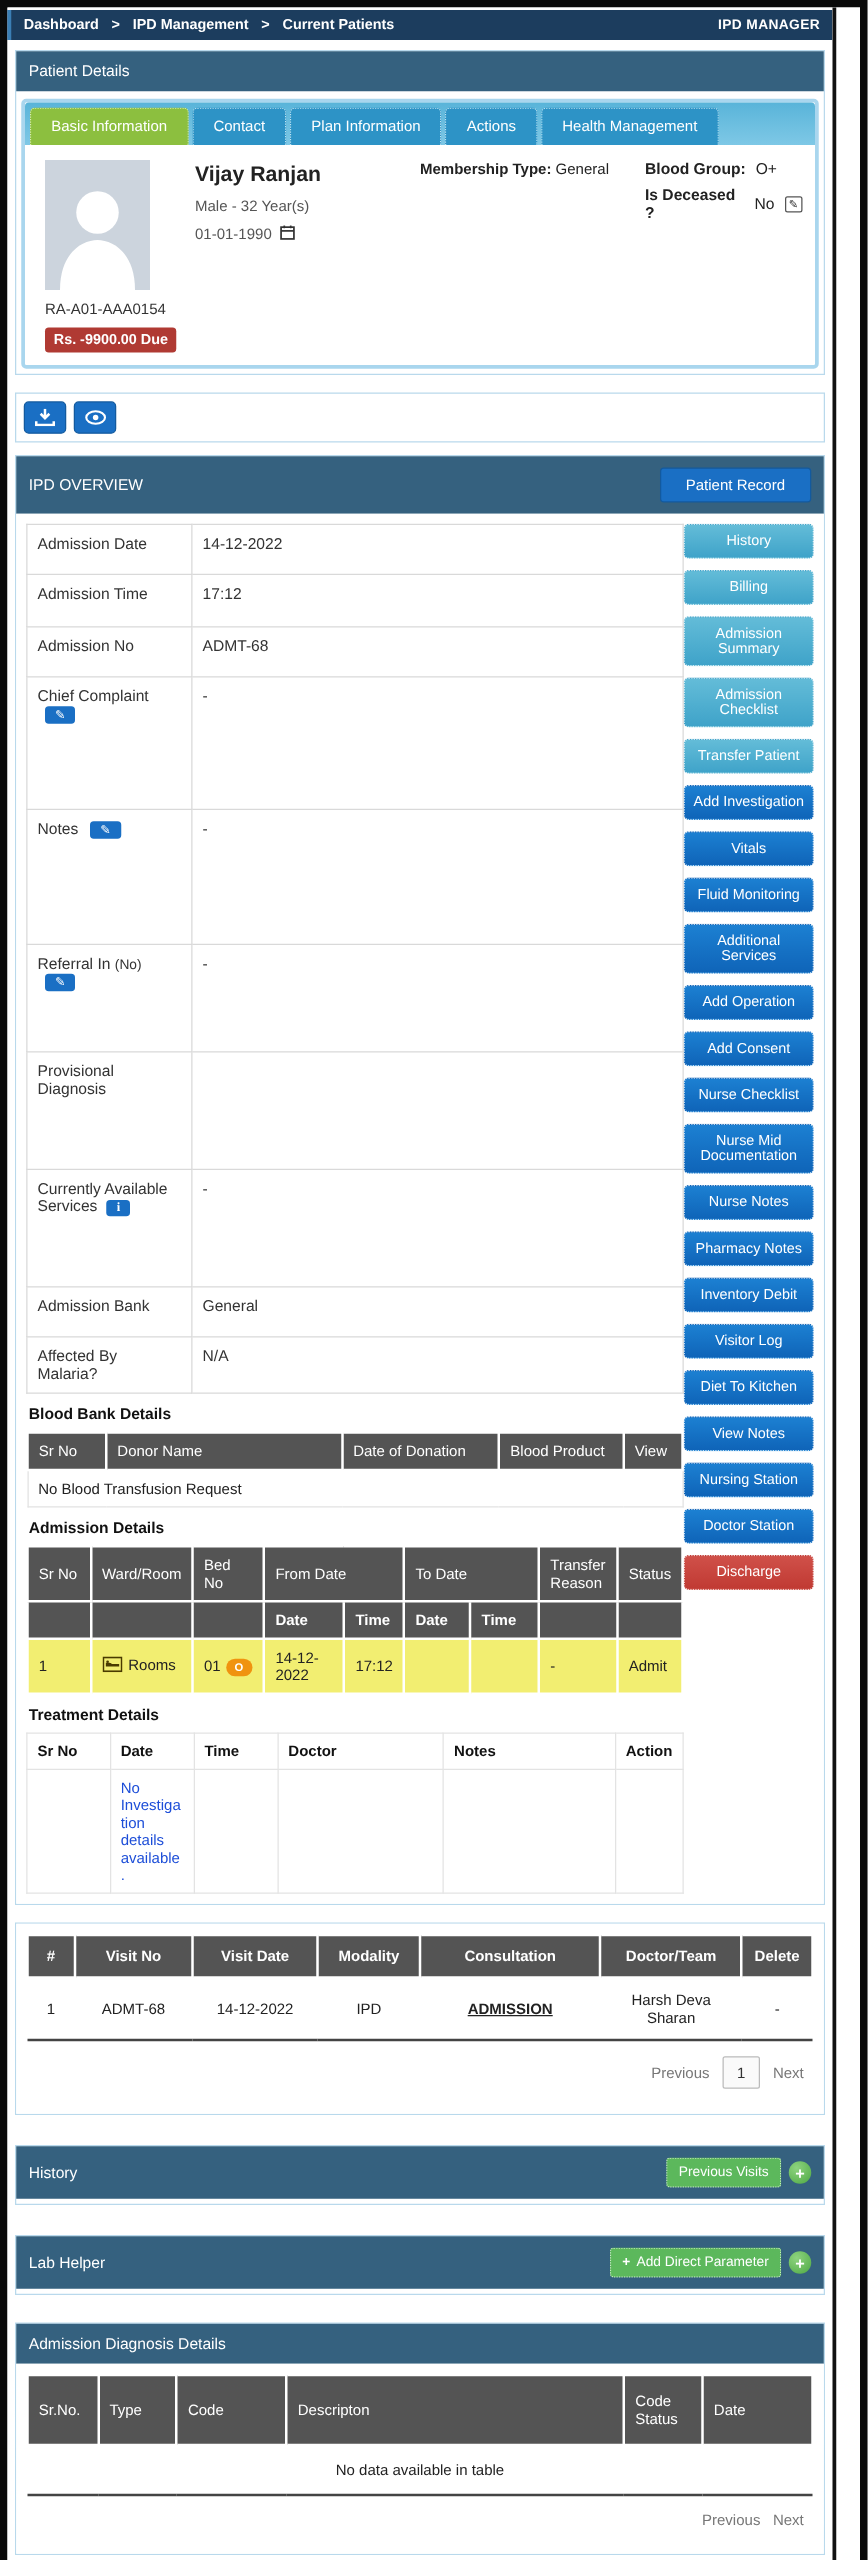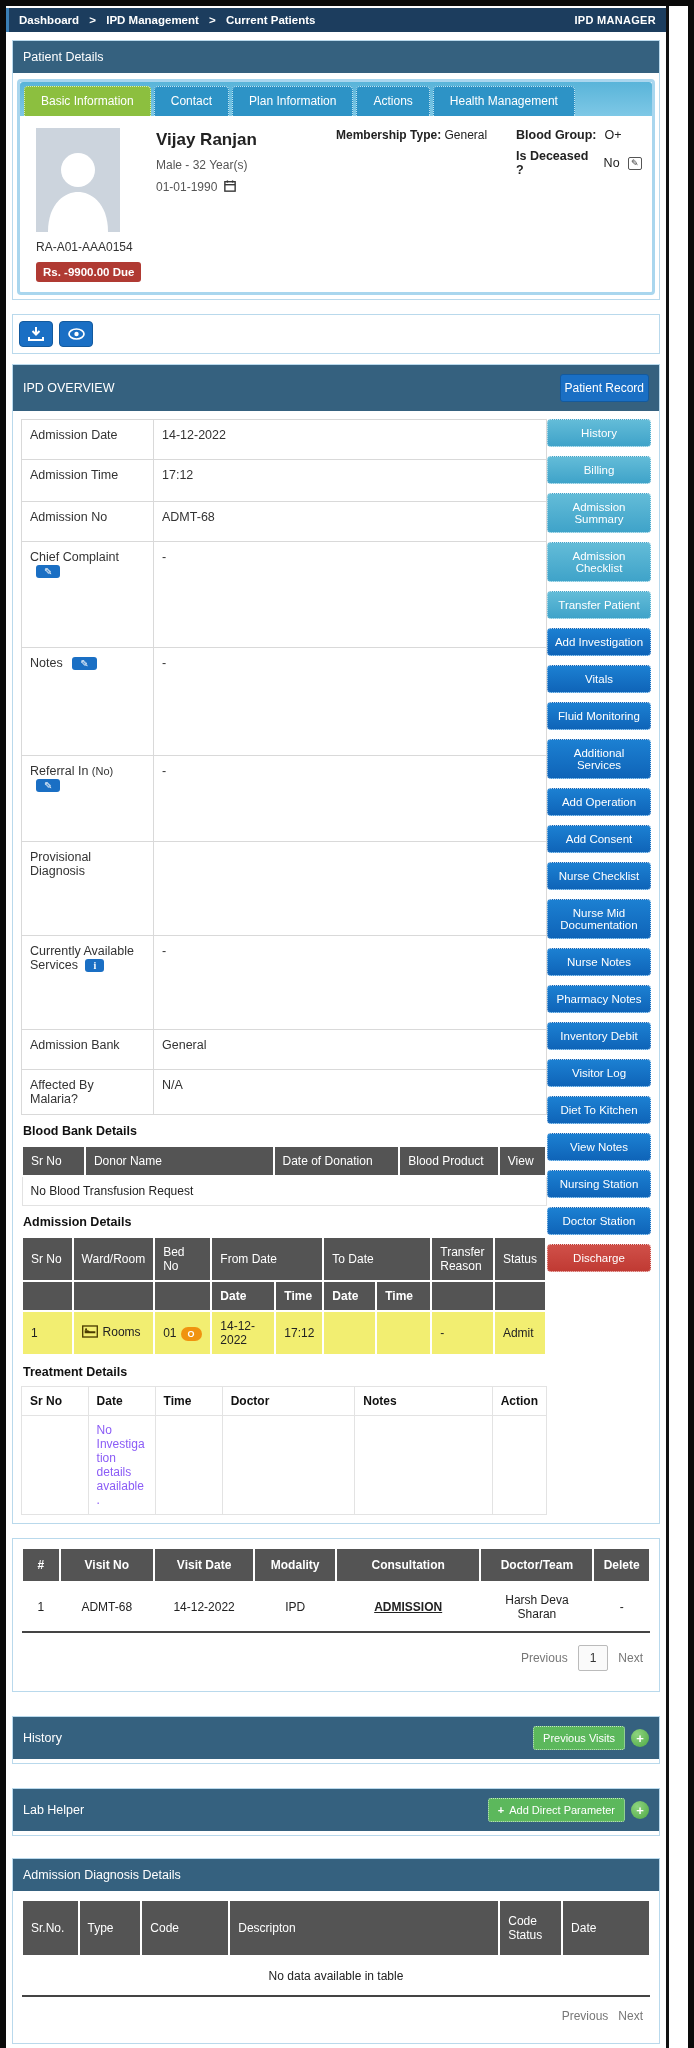--- a/index.html
+++ b/index.html
@@ -64,32 +64,32 @@
 
   .sub-title { font-weight:bold; font-size:12.5px; color:#111; padding:9px 2px 7px 2px; }
   .dark-tb th { background:#545454; color:#fff; font-size:12px; font-weight:normal; text-align:left; padding:7px 8px; border:2px solid #fff; }
   .dark-tb td { font-size:12px; color:#222; padding:7px 8px; border:1px solid #e2e2e2; }
   .dark-tb .empty-row td { border:1px solid #e2e2e2; }
   .yellow td { background:#f2ee71; border:2px solid #fff; }
   .bed-badge { display:inline-flex; background:#f0930f; color:#fff; font-size:9px; font-weight:bold; border-radius:8px; padding:2px 7px; margin-left:4px; }
   .bedcell { display:inline-flex; align-items:center; gap:5px; }
 
   .plain-tb th { border:1px solid #e3e3e3; font-size:12px; color:#111; text-align:left; font-weight:bold; padding:7px 8px; background:#fff; }
-  .plain-tb td { border:1px solid #e3e3e3; font-size:12px; color:#8b5cf6; padding:7px 8px; vertical-align:top; }
+  .plain-tb td { border:1px solid #e3e3e3; font-size:12px; color:#1d4ed8; padding:7px 8px; vertical-align:top; }
 
   
   .appt-tb th { background:#545454; color:#fff; font-size:12px; font-weight:bold; padding:9px 8px; text-align:center; border:2px solid #fff; }
   .appt-tb td { font-size:12px; color:#222; padding:10px 8px; border-bottom:2px solid #444; text-align:center; }
   .link-underline { font-weight:bold; text-decoration:underline; color:#222; cursor:pointer; }
   .pagination { display:flex; justify-content:flex-end; align-items:center; gap:10px; padding:12px 8px; font-size:12px; color:#777; }
   .page-box { border:1px solid #bbb; background:#fafafa; color:#333; padding:5px 11px; border-radius:2px; cursor:pointer; }
   .page-link { cursor:pointer; }
 
   
-  .hd-btn-blue { background:#1a6fc4; color:#fff; font-size:12px; padding:6px 4px; border-radius:3px; border:1px solid #135a9e; cursor:pointer; }
+  .hd-btn-blue { background:#1a6fc4; color:#fff; font-size:12px; padding:6px 20px; border-radius:3px; border:1px solid #135a9e; cursor:pointer; }
   .hd-btn-green { background:#5cb85c; color:#fff; font-size:11px; padding:5px 9px; border-radius:3px; border:1px dotted #c7e6c7; cursor:pointer; display:inline-flex; align-items:center; gap:5px; }
   .plus-circle { width:18px; height:18px; border-radius:50%; background:radial-gradient(circle at 35% 30%, #8ed47f, #4ea844); color:#fff; font-weight:bold; font-size:13px; display:inline-flex; align-items:center; justify-content:center; cursor:pointer; margin-left:6px; }
   .hd-right { display:flex; align-items:center; }
   .centered-empty { text-align:center !important; }
 </style>
 </head>
 <body>
 
 <div class="frame">
   <div class="inner">

